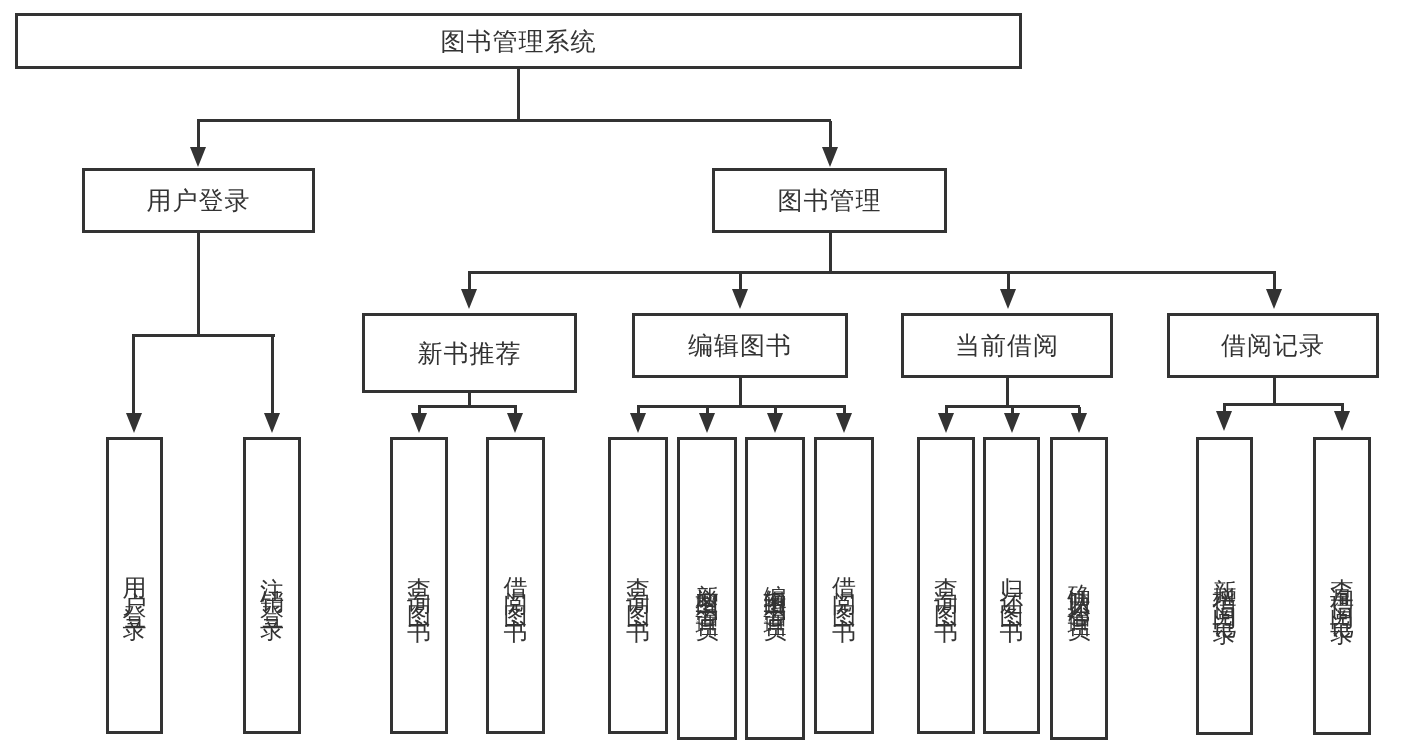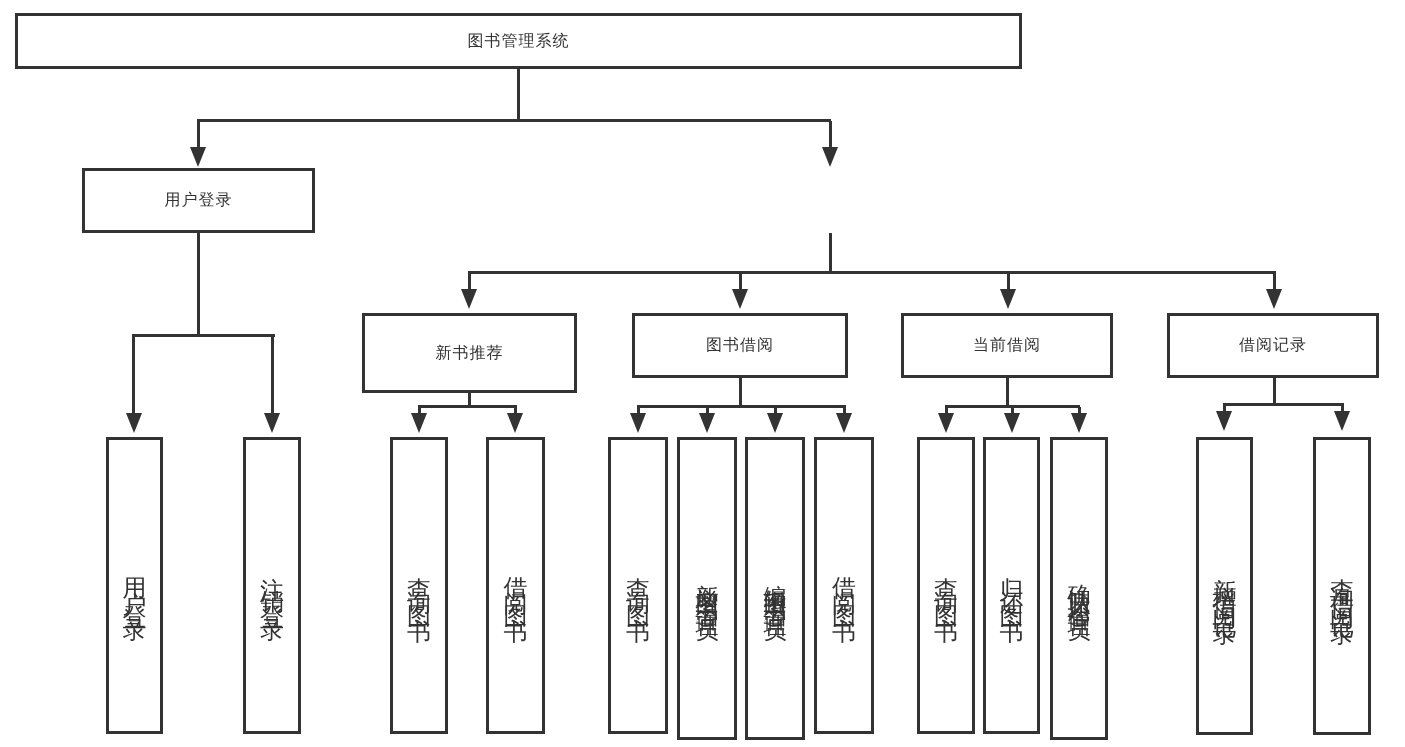--- a/index.html
+++ b/index.html
@@ -19,21 +19,21 @@
     position: absolute;
     box-sizing: border-box;
     border: 3px solid var(--line, #333333);
     background: var(--boxbg, #ffffff);
     color: var(--text, #333333);
     display: flex;
     align-items: center;
     justify-content: center;
     z-index: 2;
   }
-  .hbox { font-size: 16px; letter-spacing: 1px; align-items: center; }
+  .hbox { font-size: 25px; letter-spacing: 1px; align-items: center; }
   .vbox {
     writing-mode: vertical-rl;
     text-orientation: mixed;
     font-size: 24px;
     letter-spacing: 14px;
     line-height: 1;
   }
   .vbox.mid   { letter-spacing: 9px; }
   .vbox.tight { letter-spacing: 5px; font-size: 23px; }
   .hline, .vline {
@@ -126,26 +126,29 @@
   <div class="vline" style="left:1341px;top:405px;height:9px;"></div>
   <div class="ah" style="left:1334px;top:411px;"></div>
 
   <div class="box hbox" style="left:15px;top:13px;width:1007px;height:56px;">
     <span>图书管理系统</span>
   </div>
 
   <div class="box hbox" style="left:82px;top:168px;width:233px;height:65px;">
     <span>用户登录</span>
   </div>
+  <div class="box hbox" style="left:712px;top:168px;width:235px;height:65px;">
+    <span>图书管理</span>
+  </div>
 
   <div class="box hbox" style="left:362px;top:313px;width:215px;height:80px;">
     <span>新书推荐</span>
   </div>
   <div class="box hbox" style="left:632px;top:313px;width:216px;height:65px;">
-    <span>图书借阅</span>
+    <span>编辑图书</span>
   </div>
   <div class="box hbox" style="left:901px;top:313px;width:212px;height:65px;">
     <span>当前借阅</span>
   </div>
   <div class="box hbox" style="left:1167px;top:313px;width:212px;height:65px;">
     <span>借阅记录</span>
   </div>
 
   <div class="box vbox" style="left:106px;top:437px;width:57px;height:297px;">
     <span>用户登录</span>

